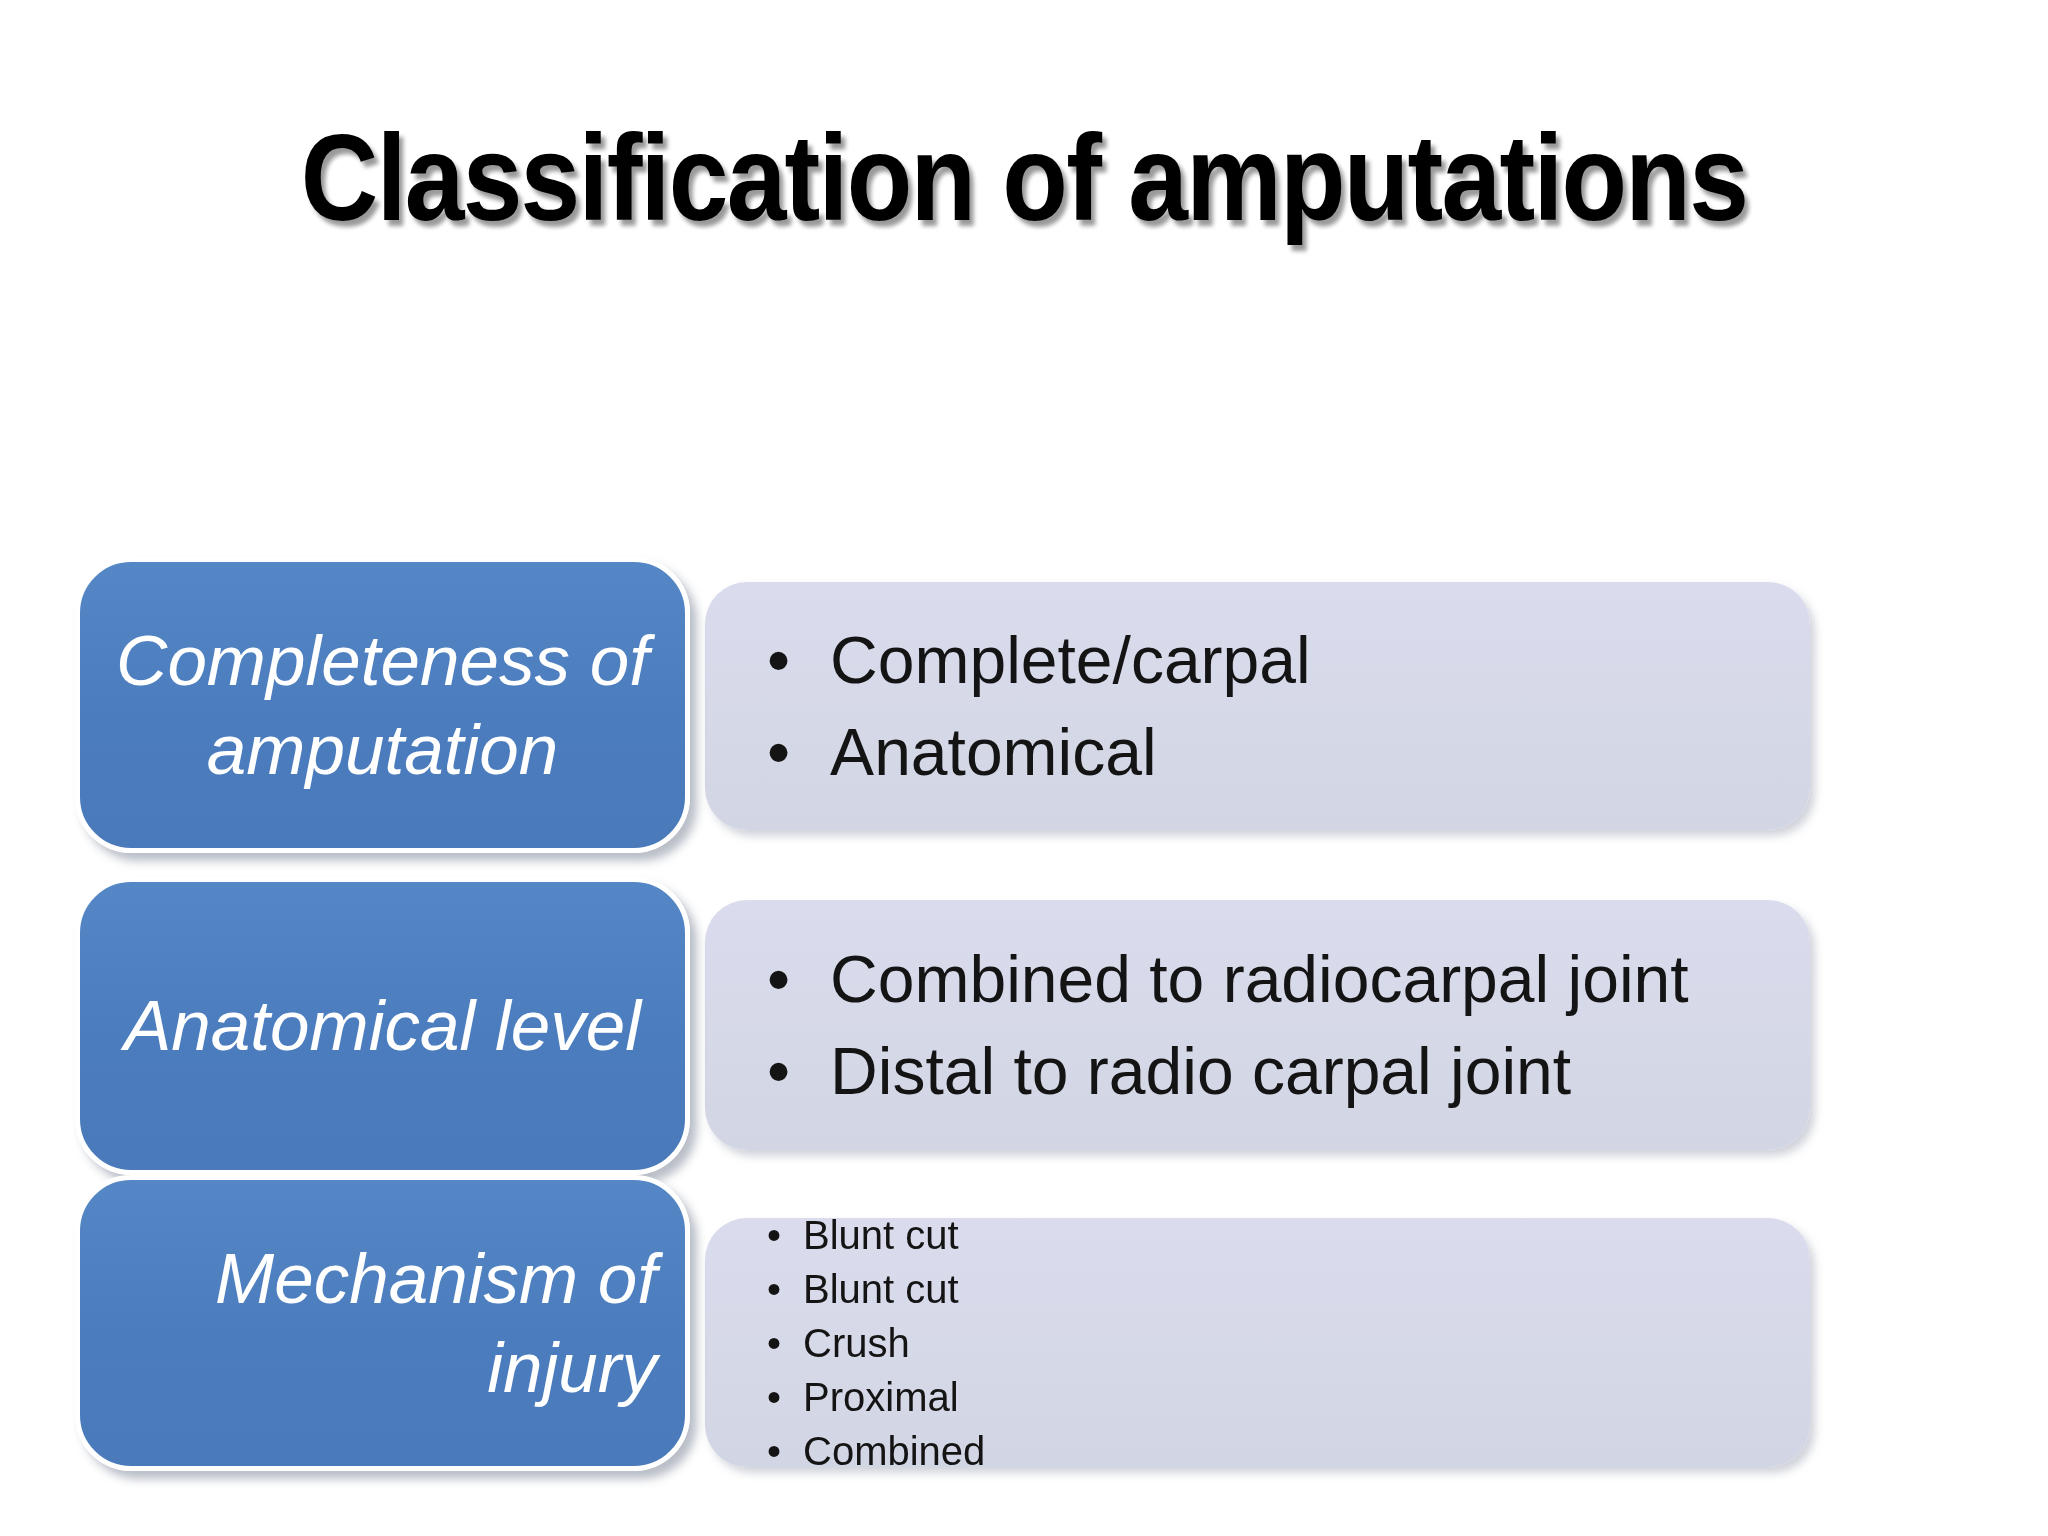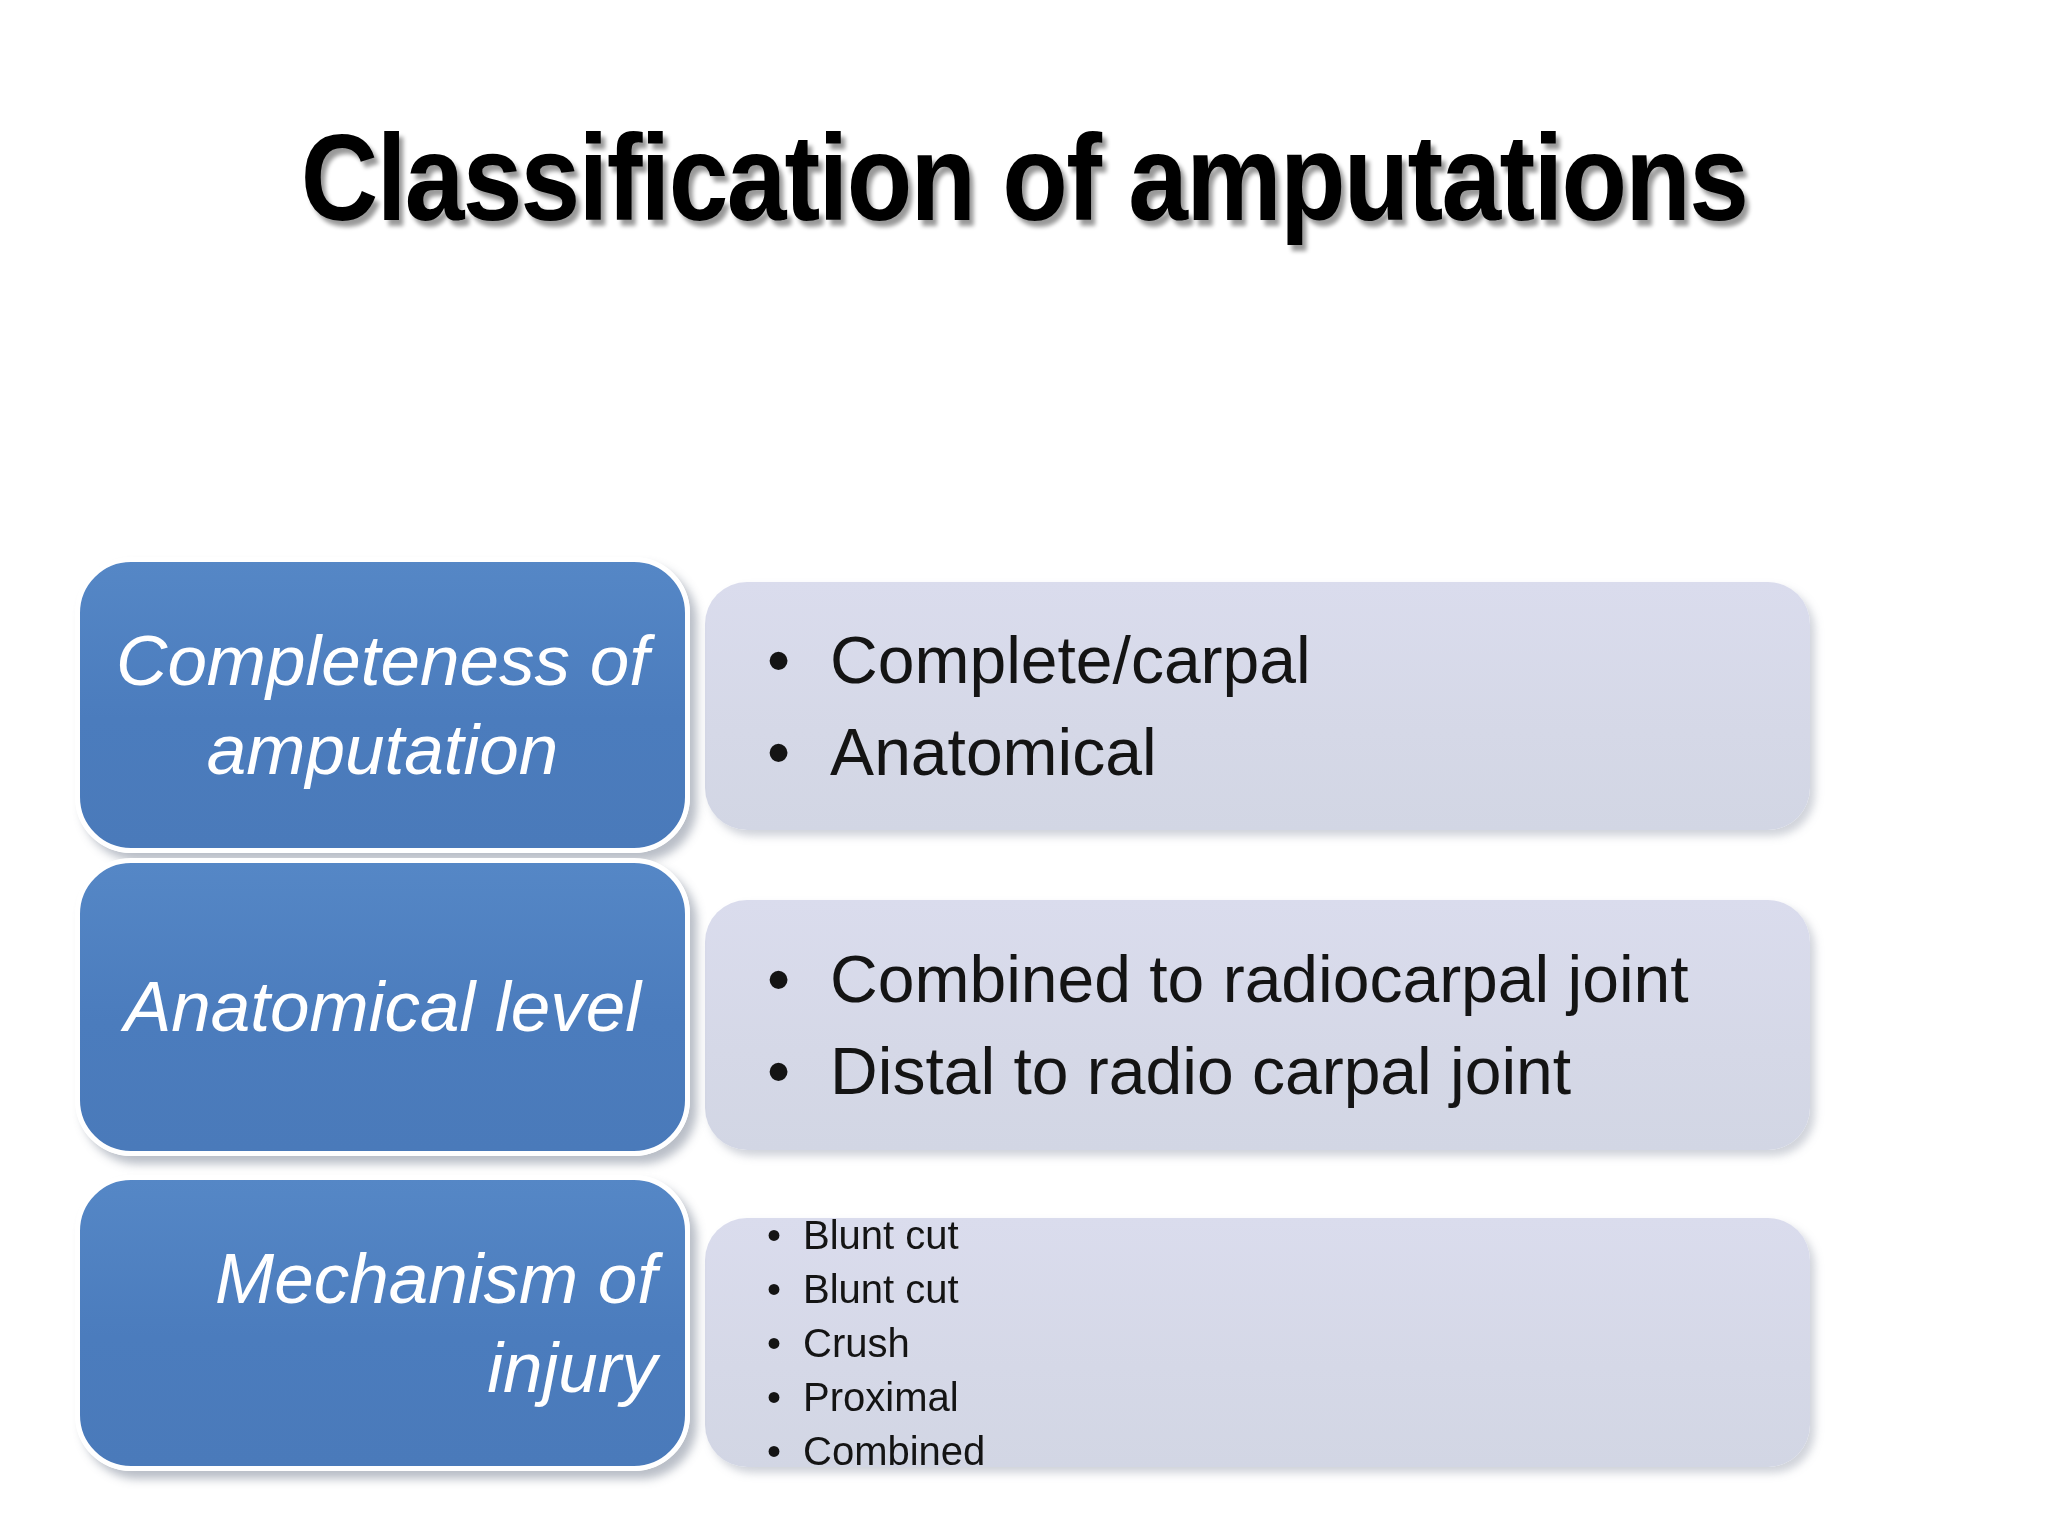--- a/index.html
+++ b/index.html
@@ -84,21 +84,21 @@
     line-height: 54px;
   }
   .bullet-glyph {
     flex: 0 0 auto;
   }
   .bullet-list.large .bullet-glyph { margin-right: 40px; }
   .bullet-list.small .bullet-glyph { margin-right: 22px; }
 
   
   #cat-0 { top: 557px;  height: 296px; }
-  #cat-1 { top: 858px;  height: 298px; }
+  #cat-1 { top: 877px;  height: 298px; }
   #cat-2 { top: 1175px; height: 296px; text-align: right; }
   #det-0 { top: 582px;  height: 248px; }
   #det-1 { top: 900px;  height: 250px; }
   #det-2 { top: 1218px; height: 249px; }
 </style>
 </head>
 <body>
 
 <div class="slide">
 

